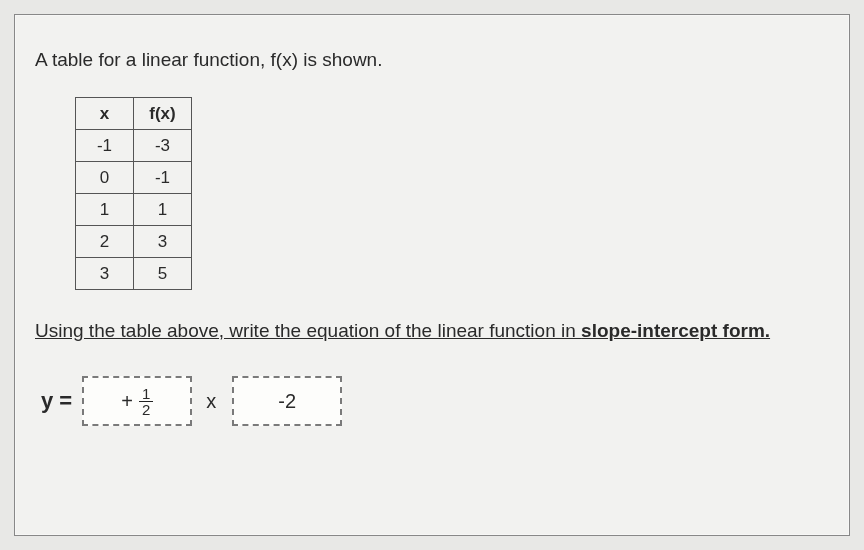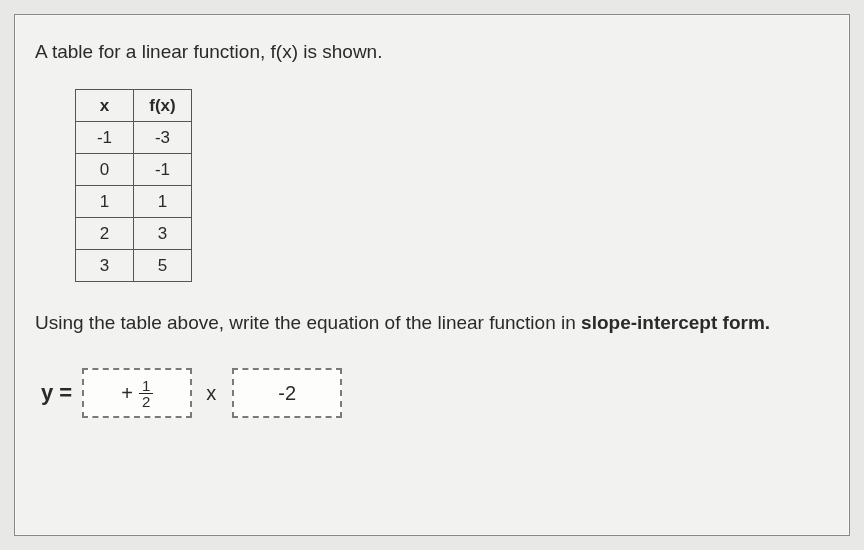--- a/index.html
+++ b/index.html
@@ -15,41 +15,42 @@
     position: absolute;
     left: 14px; top: 14px;
     width: 836px; height: 522px;
     background: #f2f2f0;
     border: 1px solid #888;
     box-shadow: inset 0 0 0 1px rgba(255,255,255,0.4);
     padding: 18px 20px;
   }
   .prompt-line {
     font-size: 19px;
-    margin: 8px 0 26px 0;
+    margin: 16px 0 26px 0;
   }
   .data-table {
     border-collapse: collapse;
     margin-left: 40px;
     margin-bottom: 30px;
   }
   .data-table th, .data-table td {
     border: 1.5px solid #555;
     width: 58px;
     height: 32px;
     text-align: center;
     font-size: 17px;
     background: #f2f2f0;
   }
   .data-table th {
     font-weight: bold;
   }
   .instruction {
     font-size: 19px;
     margin: 18px 0 34px 0;
+    text-decoration: underline;
   }
   .instruction .bold { font-weight: bold; }
   .equation-row {
     display: flex;
     align-items: center;
     gap: 10px;
     margin-left: 6px;
   }
   .eq-text {
     font-size: 22px;

